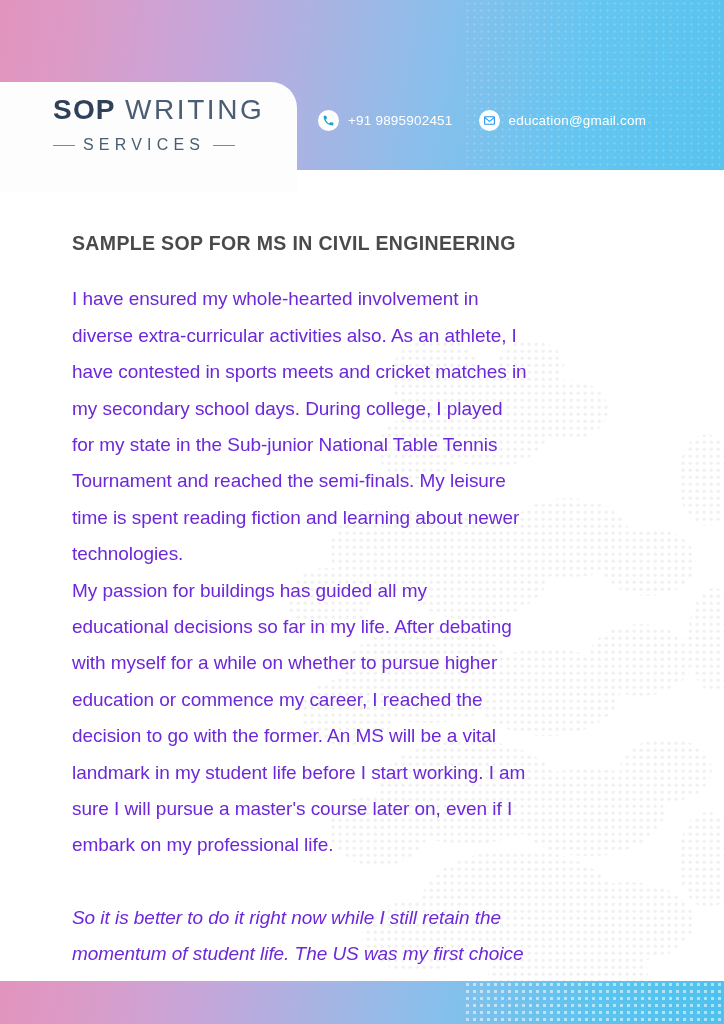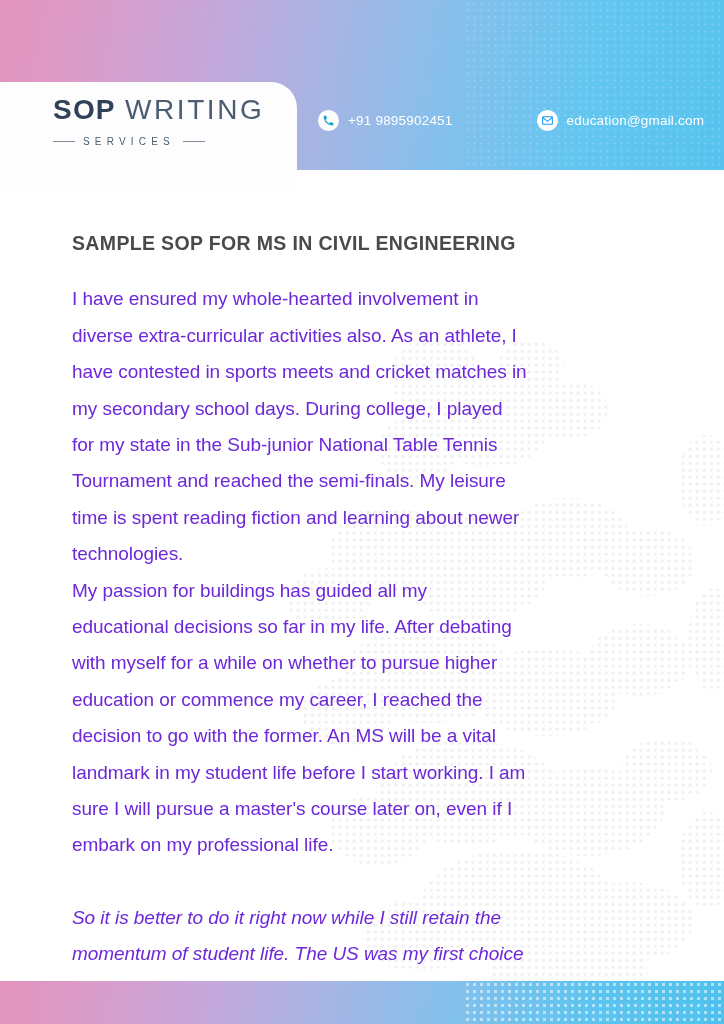--- a/index.html
+++ b/index.html
@@ -115,35 +115,35 @@
     gap: 8px;
   }
   .logo-rule {
     height: 1px;
     background: #7c8b9c;
     flex: 0 0 auto;
   }
   .logo-rule.left  { width: 22px; }
   .logo-rule.right { width: 22px; }
   .logo-services {
-    font-size: 10px;
+    font-size: 16px;
     letter-spacing: 5.2px;
     color: #4a5d72;
     font-weight: 400;
     white-space: nowrap;
   }
 
   
   .contacts {
     position: absolute;
     left: 318px;
     top: 110px;
     display: flex;
     align-items: center;
-    gap: 84px;
+    gap: 26px;
     z-index: 4;
   }
   .contact {
     display: flex;
     align-items: center;
     gap: 9px;
     white-space: nowrap;
   }
   .contact-icon {
     width: 21px;

